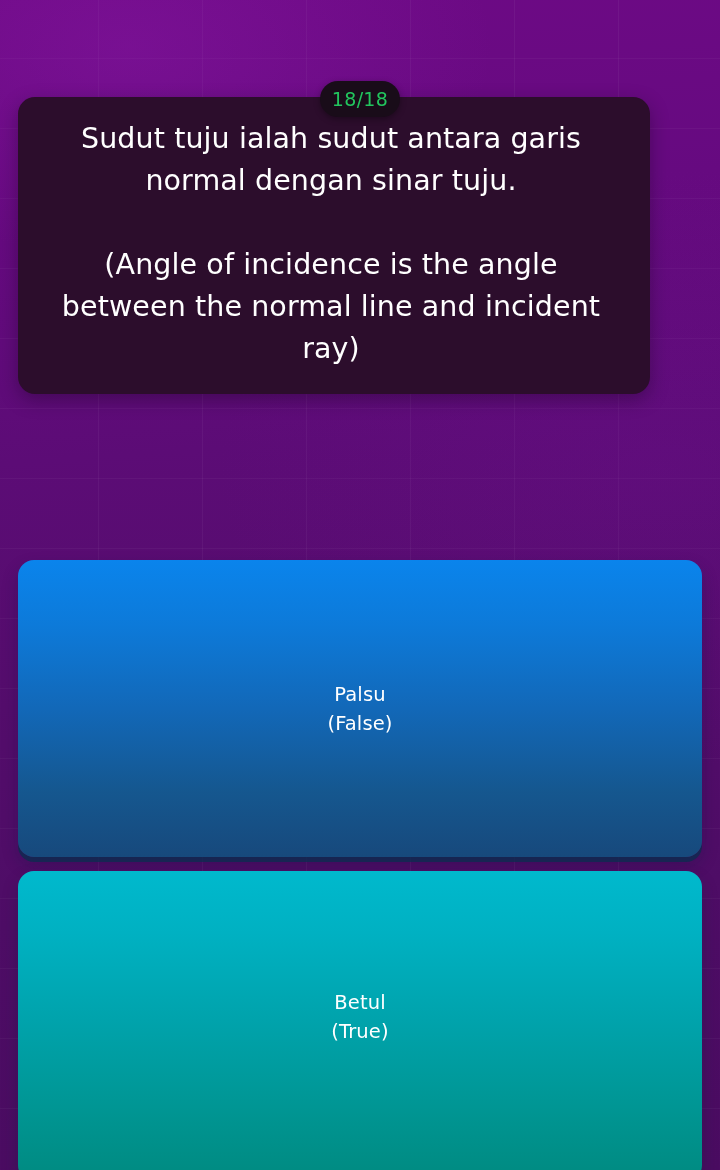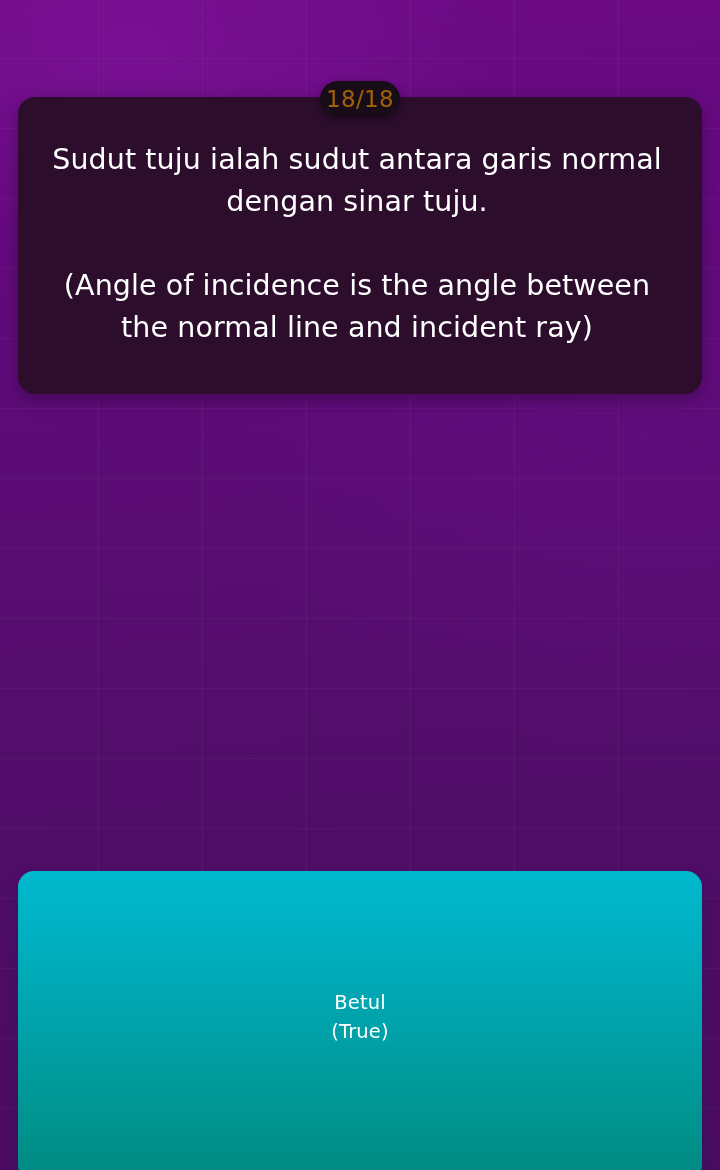--- a/index.html
+++ b/index.html
@@ -40,21 +40,21 @@
       radial-gradient(ellipse 520px 300px at 18% 4%, rgba(150,30,180,0.30), rgba(0,0,0,0) 70%),
       radial-gradient(ellipse 620px 420px at 92% 40%, rgba(115,16,150,0.22), rgba(0,0,0,0) 72%);
     pointer-events: none;
   }
 
   
   #question-card {
     position: absolute;
     left: 18px;
     top: 97px;
-    width: 684px;
+    width: 632px;
     height: 297px;
     box-sizing: border-box;
     background: #2c0d2c;
     border-radius: 17px;
     box-shadow: 0 6px 18px rgba(20,0,30,0.35);
     display: flex;
     align-items: center;
     justify-content: center;
     padding: 10px 26px 14px 20px;
   }
@@ -77,22 +77,22 @@
     height: 36px;
     background: #190c19;
     border-radius: 18px;
     display: flex;
     align-items: center;
     justify-content: center;
     z-index: 5;
     box-shadow: 0 2px 6px rgba(0,0,0,0.35);
   }
   #counter-badge .txt {
-    color: #a16207;
-    font-size: 23px;
+    color: #22c55e;
+    font-size: 19px;
     letter-spacing: 0.3px;
   }
 
   
   .answer-btn {
     position: absolute;
     left: 18px;
     width: 684px;
     box-sizing: border-box;
     border: none;
@@ -140,19 +140,23 @@
   <div id="counter-badge">
     <span class="txt">18/18</span>
   </div>
 
   <div id="question-card">
     <div id="question-text">Sudut tuju ialah sudut antara garis normal dengan sinar tuju.
 
 (Angle of incidence is the angle between the normal line and incident ray)</div>
   </div>
 
+  <button class="answer-btn" id="answer-false">
+    <span class="answer-label">Palsu
+(False)</span>
+  </button>
 
   <button class="answer-btn" id="answer-true">
     <span class="answer-label">Betul
 (True)</span>
   </button>
 
 </div>
 
 </body></html>

